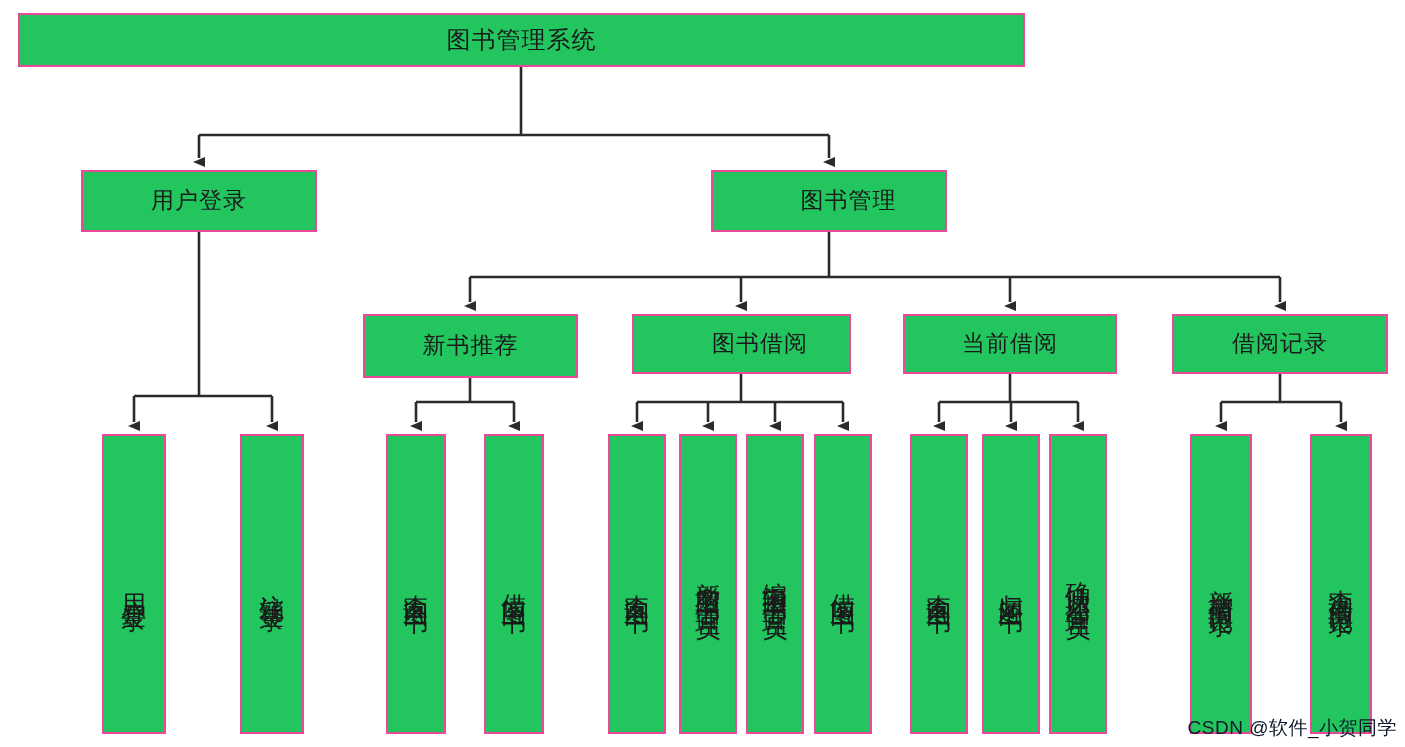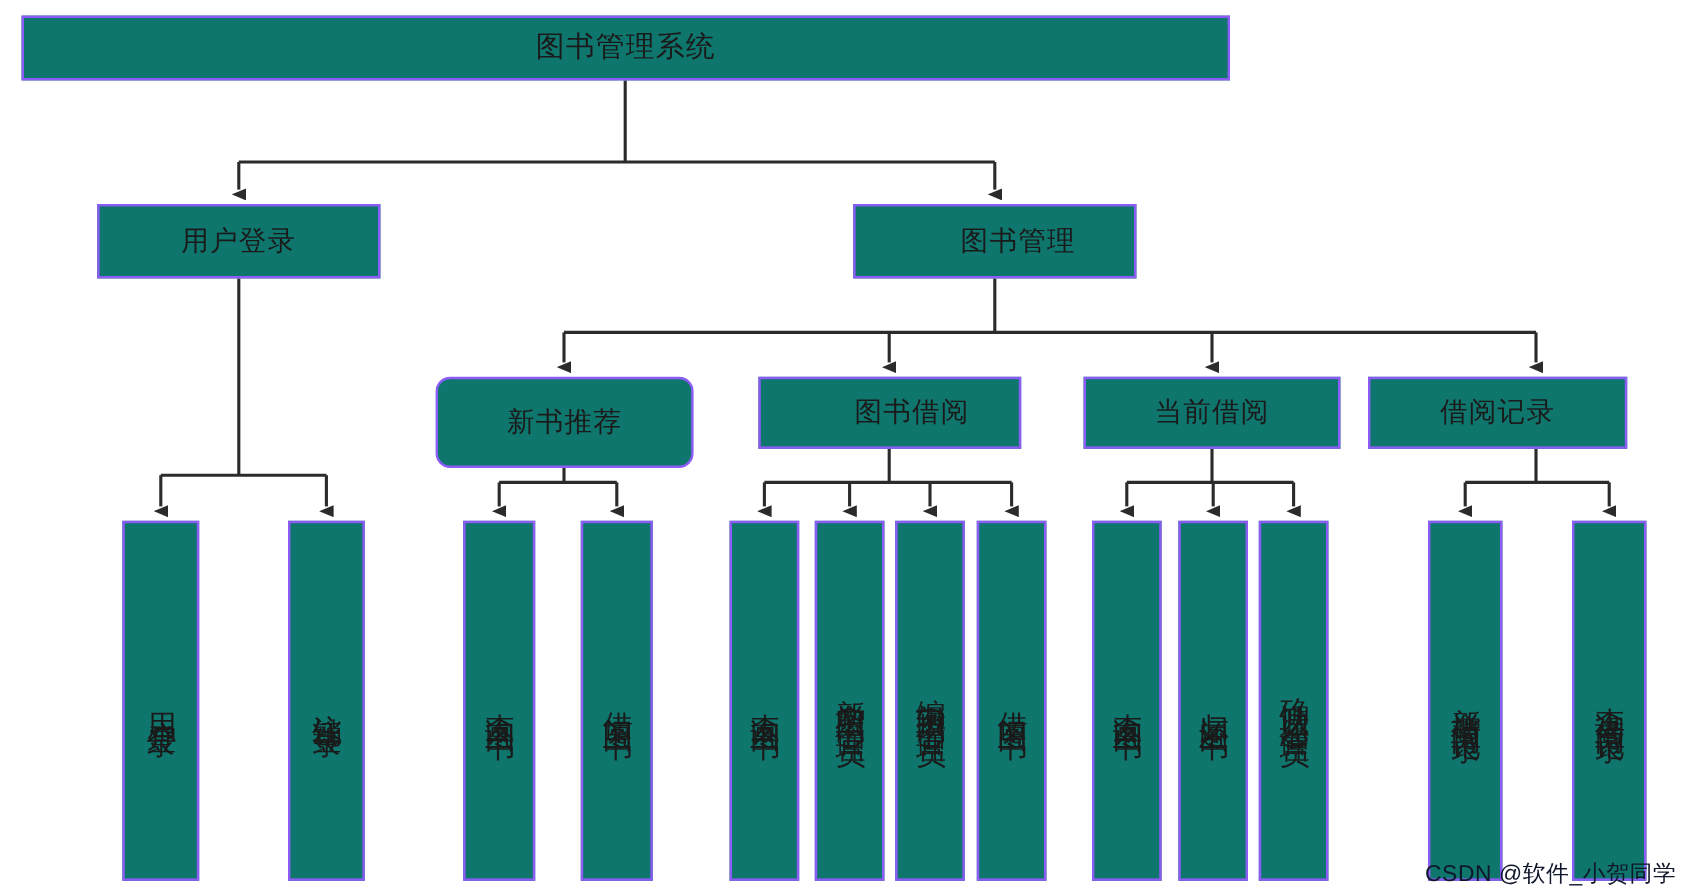--- a/index.html
+++ b/index.html
@@ -8,22 +8,22 @@
     background:#ffffff;
     font-family:"Liberation Sans","DejaVu Sans",sans-serif;
     overflow:hidden;
   }
   #canvas{position:relative;width:1405px;height:747px;}
   svg.lines{position:absolute;left:0;top:0;width:1405px;height:747px;pointer-events:none;}
 
   .node{
     position:absolute;
     box-sizing:border-box;
-    border:2px solid #8b5cf6;
-    background:#0f766e;
+    border:2px solid #ec4899;
+    background:#22c55e;
     display:flex;
     align-items:center;
     justify-content:center;
     color:#1a1a1a;
   }
   .node .label{
     display:block;
     text-align:center;
     letter-spacing:1px;
     white-space:pre-line;
@@ -116,33 +116,33 @@
   </div>
 
   <div class="node horiz" style="left:81px;top:170px;width:236px;height:62px;">
     <span class="label">用户登录</span>
   </div>
 
   <div class="node horiz" style="left:711px;top:170px;width:236px;height:62px;padding-left:39px;">
     <span class="label">图书管理</span>
   </div>
 
-  <div class="node horiz" style="left:363px;top:314px;width:215px;height:76px;border-radius:12px;">
+  <div class="node horiz" style="left:363px;top:314px;width:215px;height:64px;">
     <span class="label">新书推荐</span>
   </div>
 
   <div class="node horiz" style="left:632px;top:314px;width:219px;height:60px;padding-left:37px;">
     <span class="label">图书借阅</span>
   </div>
 
   <div class="node horiz" style="left:903px;top:314px;width:214px;height:60px;">
     <span class="label">当前借阅</span>
   </div>
 
-  <div class="node horiz" style="left:1140px;top:314px;width:216px;height:60px;">
+  <div class="node horiz" style="left:1172px;top:314px;width:216px;height:60px;">
     <span class="label">借阅记录</span>
   </div>
 
   <div id="leaf-layer">
       <div class="node leaf" style="left: 102px; top: 434px; width: 64px; height: 300px;">
         <span class="label">用户登录</span>
       </div>
       <div class="node leaf" style="left: 240px; top: 434px; width: 64px; height: 300px;">
         <span class="label">注销登录</span>
       </div>

